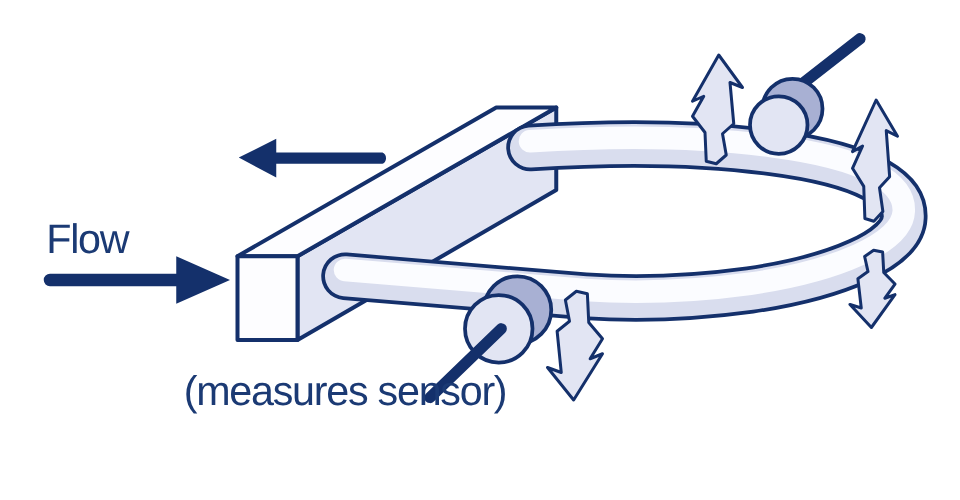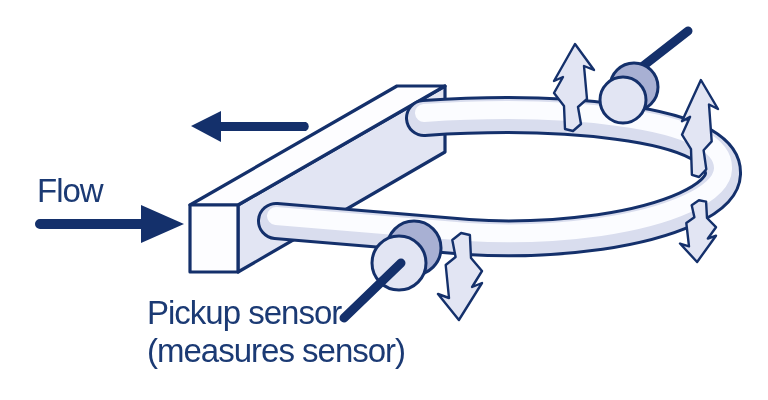--- a/index.html
+++ b/index.html
@@ -76,17 +76,16 @@
       <path class="vib-arrow" transform="translate(554,44)" d="M21 0 L40 26 L30 22 L33 55 L24 63 L27 80 L19 87 L11 85 L10 62 L0 49 L9 33 L0 37 Z"></path>
       <path class="vib-arrow" transform="translate(682,80) scale(0.9,1.115)" d="M21 0 L40 26 L30 22 L33 55 L24 63 L27 80 L19 87 L11 85 L10 62 L0 49 L9 33 L0 37 Z"></path>
       <path class="vib-arrow" transform="translate(716,262) rotate(180) scale(0.9,0.71)" d="M21 0 L40 26 L30 22 L33 55 L24 63 L27 80 L19 87 L11 85 L10 62 L0 49 L9 33 L0 37 Z"></path>
       <path class="vib-arrow" transform="translate(482,320) rotate(180) scale(1.1,1)" d="M21 0 L40 26 L30 22 L33 55 L24 63 L27 80 L19 87 L11 85 L10 62 L0 49 L9 33 L0 37 Z"></path>
     </g>
   </svg>
 
   <div class="label label-flow">Flow</div>
 
   <div class="label label-pickup">
-    <div>Pickup sensor</div>
     <div>(measures sensor)</div>
   </div>
 
 </div>
 
 </body></html>

